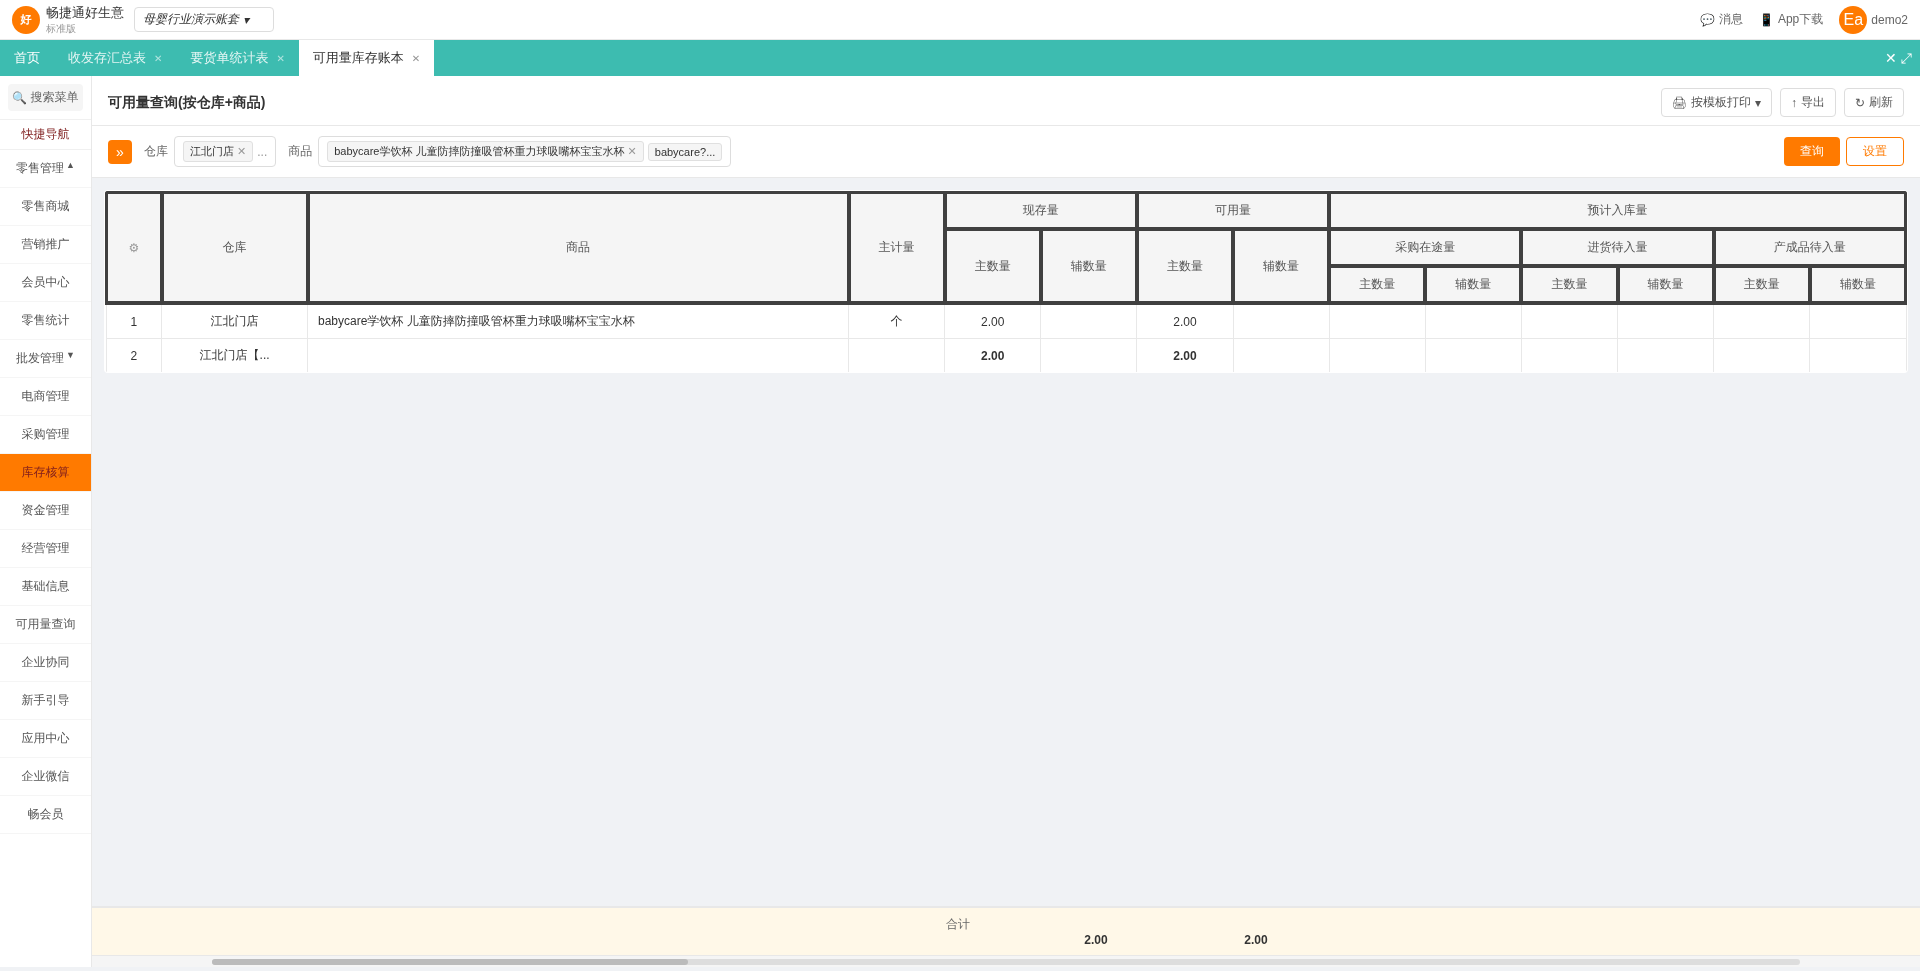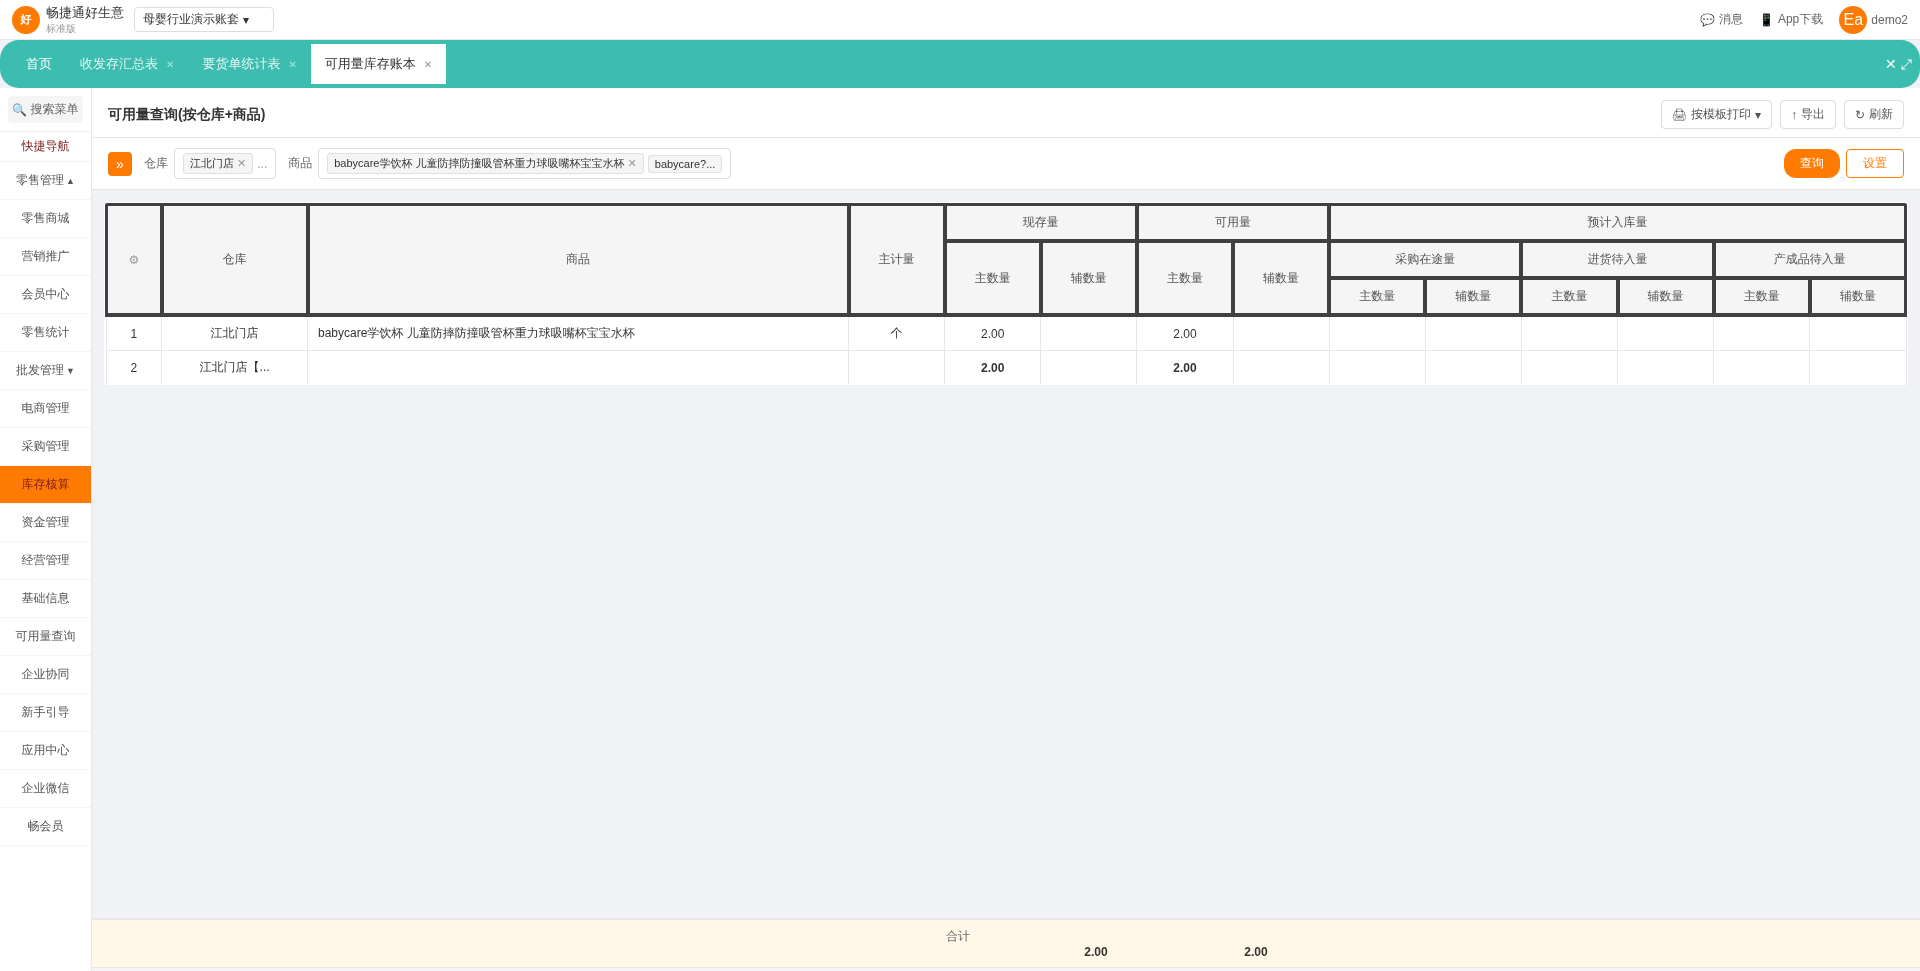--- a/index.html
+++ b/index.html
@@ -13,33 +13,32 @@
       align-items: center;
       justify-content: space-between;
       padding: 0 12px;
       border-bottom: 1px solid #e8e8e8;
       position: relative;
       z-index: 100;
     }
     .top-bar-left { display: flex; align-items: center; gap: 10px; }
     .logo-area { display: flex; align-items: center; gap: 6px; }
     .logo-icon { width: 28px; height: 28px; background: #ff7a00; border-radius: 50%; display: flex; align-items: center; justify-content: center; color: white; font-size: 11px; font-weight: bold; }
-    .store-selector { display: flex; align-items: center; gap: 4px; border: 1px solid #ddd; border-radius: 4px; padding: 3px 8px; font-size: 12px; color: #333; cursor: pointer; min-width: 140px; }
+    .store-selector { display: flex; align-items: center; gap: 4px; border: 1px solid #ddd; border-radius: 4px; padding: 3px 8px; font-size: 12px; color: #333; cursor: pointer; min-width: 140px; font-style: italic; }
     .top-bar-right { display: flex; align-items: center; gap: 16px; }
     .top-bar-action { display: flex; align-items: center; gap: 4px; color: #666; font-size: 12px; cursor: pointer; }
     .user-avatar { width: 28px; height: 28px; border-radius: 50%; background: #ff7a00; display: flex; align-items: center; justify-content: center; color: white; font-size: 16px; }
 
     
     .nav-tabs-bar {
-      height: 48px;
+      height: 36px;
       background: #3dbcb0;
       display: flex;
       align-items: center;
-      padding: 0 0 0 12px;
-      border-radius: 19px;
+      padding: 0 0 0 0;
     }
     .nav-tab {
       height: 40px;
       display: flex;
       align-items: center;
       padding: 0 14px;
       font-size: 13px;
       color: rgba(255,255,255,0.85);
       cursor: pointer;
       position: relative;
@@ -90,21 +89,21 @@
     .sidebar-item {
       padding: 10px 4px;
       text-align: center;
       font-size: 12px;
       color: #555;
       cursor: pointer;
       border-bottom: 1px solid #f5f5f5;
       position: relative;
     }
     .sidebar-item.active { background: #ff7a00; color: #7f1d1d; }
-    .sidebar-item.has-children { display: flex; align-items: center; justify-content: center; gap: 2px; }
+    .sidebar-item.has-children { display: flex; justify-content: center; gap: 2px; }
     .sidebar-item.has-children .arrow { font-size: 9px; }
 
     
     .main-content {
       flex: 1;
       display: flex;
       flex-direction: column;
       overflow: hidden;
       background: #f0f2f5;
     }
@@ -180,21 +179,21 @@
       gap: 3px;
     }
     .filter-tag .remove { color: #999; cursor: pointer; font-size: 11px; }
     .filter-more { color: #999; font-size: 12px; cursor: pointer; }
     .filter-actions { margin-left: auto; display: flex; gap: 6px; }
     .btn-query {
       padding: 5px 16px;
       background: #ff7a00;
       color: white;
       border: none;
-      border-radius: 12px;
+      border-radius: 4px;
       font-size: 12px;
       cursor: pointer;
     }
     .btn-setting {
       padding: 5px 16px;
       background: #fff;
       color: #ff7a00;
       border: 1px solid #ff7a00;
       border-radius: 4px;
       font-size: 12px;

